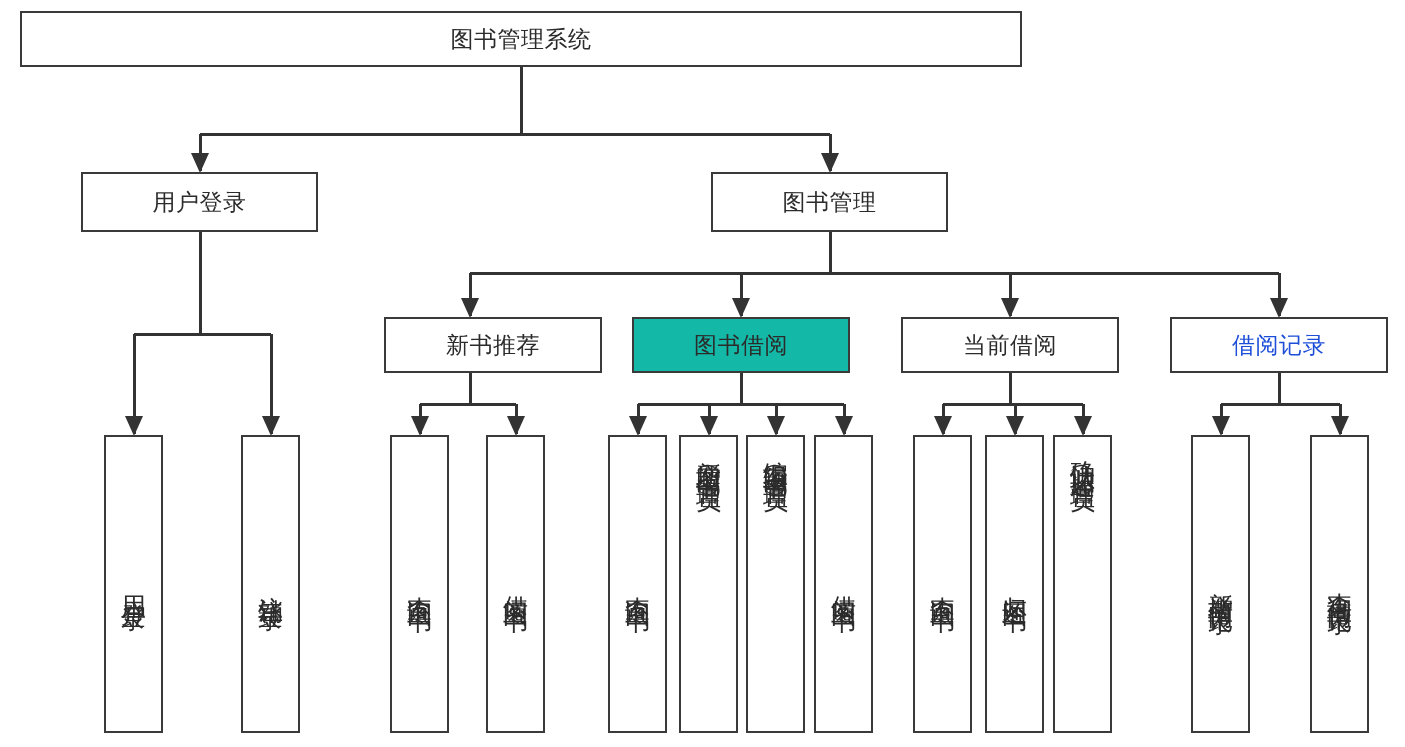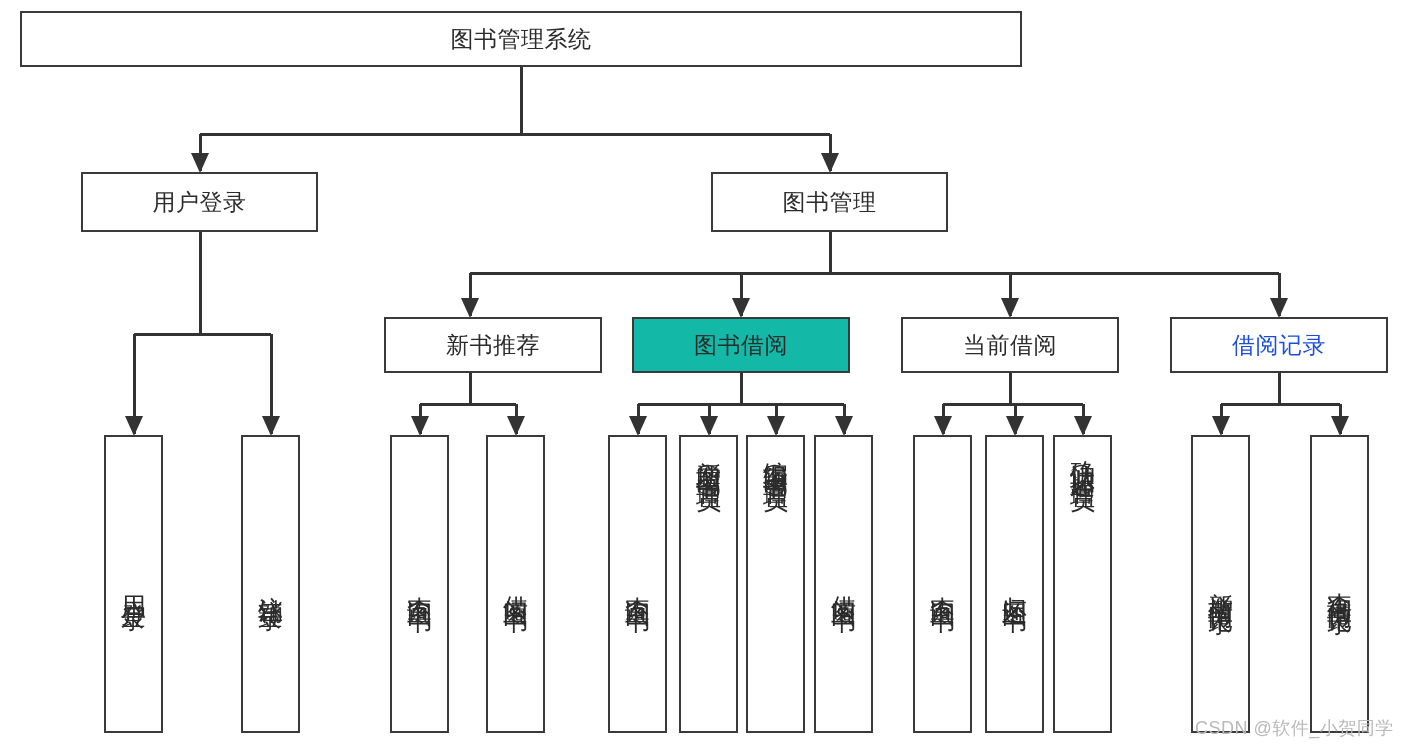--- a/index.html
+++ b/index.html
@@ -180,14 +180,13 @@
       <div class="node vert" style="left: 1053px; top: 435px; width: 59px; height: 298px; border-color: rgb(58, 58, 58); background: rgb(255, 255, 255); color: rgb(43, 43, 43);">
         <span class="label" style="margin-top: 4px;">确认归还（管理员）</span>
       </div>
       <div class="node vert centered" style="left: 1191px; top: 435px; width: 59px; height: 298px; border-color: rgb(58, 58, 58); background: rgb(255, 255, 255); color: rgb(43, 43, 43);">
         <span class="label">新增借阅记录</span>
       </div>
       <div class="node vert centered" style="left: 1310px; top: 435px; width: 59px; height: 298px; border-color: rgb(58, 58, 58); background: rgb(255, 255, 255); color: rgb(43, 43, 43);">
         <span class="label">查询借阅记录</span>
       </div>
     </div>
-  <div id="watermark" style="left: 1195px; top: 716px; color: rgb(185, 185, 185);">CSDN @软件_小贺同学</div>
 </div>
 
 </body></html>

